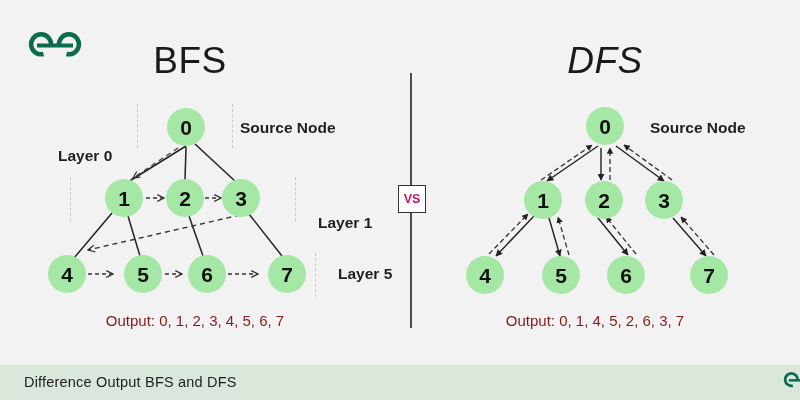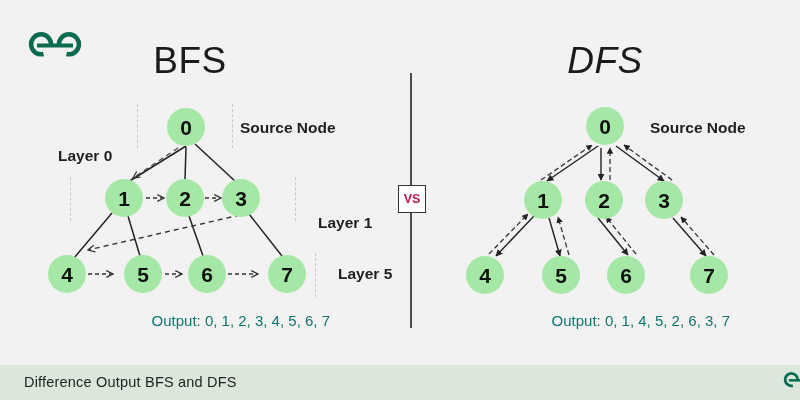--- a/index.html
+++ b/index.html
@@ -49,23 +49,23 @@
   .label-text {
     font-size: 15.5px;
     font-weight: 600;
     color: #1f1f1f;
     white-space: nowrap;
     line-height: 1;
   }
   .output-text {
     font-size: 15px;
     font-weight: 400;
-    color: #0f766e;
+    color: #7f1d1d;
     white-space: nowrap;
-    text-align: right;
+    text-align: center;
     line-height: 1;
   }
 
   
   .node {
     width: 38px; height: 38px;
     border-radius: 50%;
     background: #a5e8a5;
     color: #111;
     font-size: 21px;

